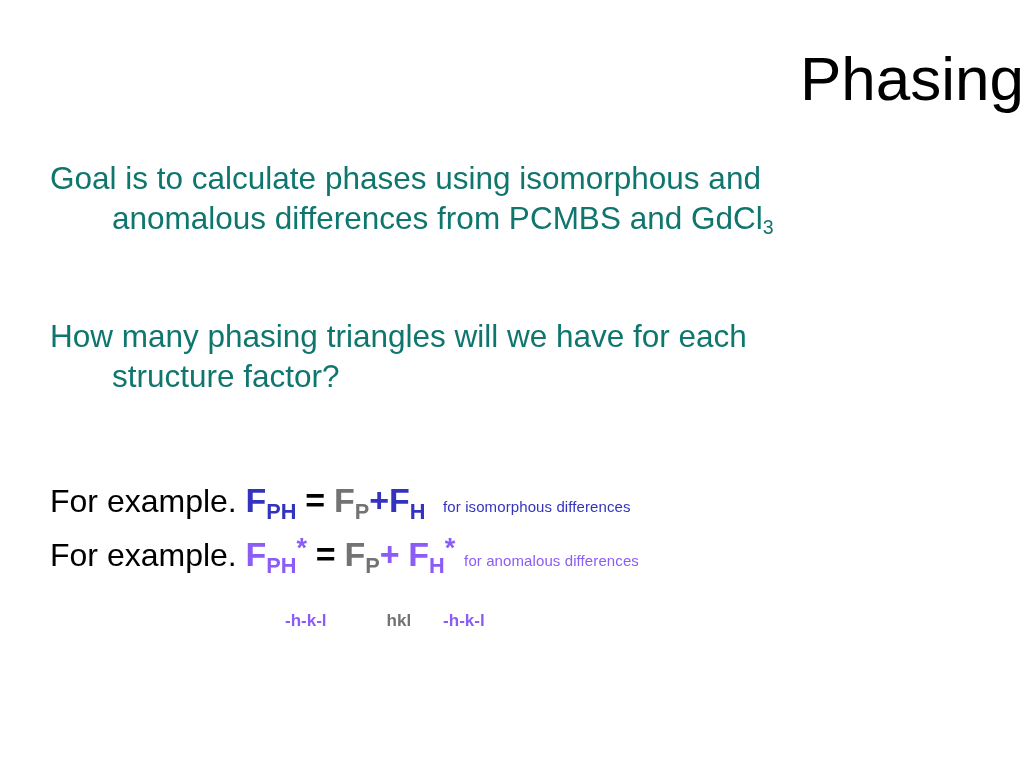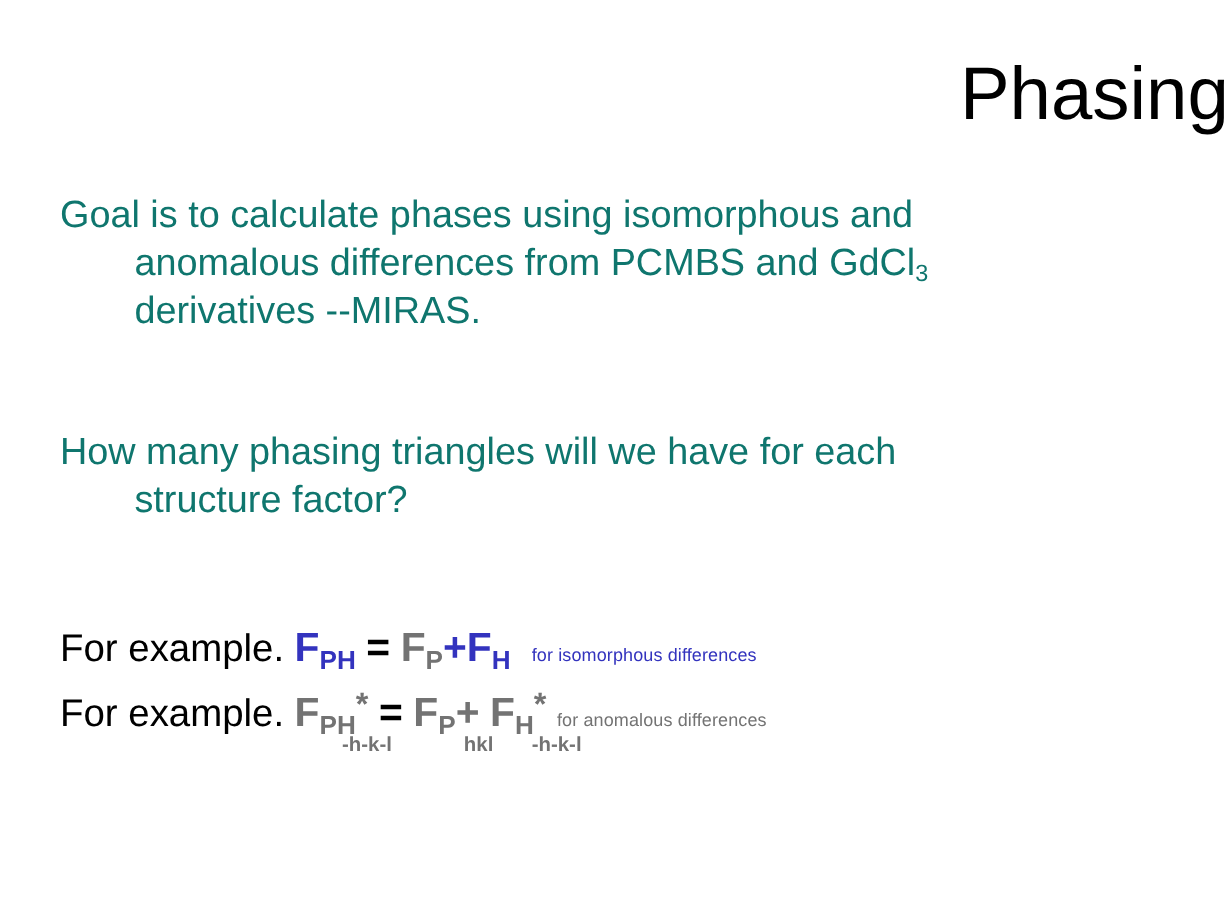--- a/index.html
+++ b/index.html
@@ -85,21 +85,21 @@
   .F {
     font-weight: bold;
     font-size: 34px;
   }
   .F sub {
     font-size: 0.64em;
     vertical-align: -0.30em;
     font-weight: bold;
   }
   .blue  { color: #3333BE; }
-  .orange{ color: #737373; }
+  .orange{ color: #8b5cf6; }
   .black { color: #737373; }
 
   .star {
     font-weight: bold;
     font-size: 27px;
     vertical-align: 0.34em;
     line-height: 0;
   }
 
   .eq { font-weight: bold; font-size: 34px; color: #000; }
@@ -129,21 +129,20 @@
 
 <div id="slide">
 
   <div id="slide-title">Phasing</div>
 
   <div id="body-block">
 
     <div class="para">
       <span class="first">Goal is to calculate phases using isomorphous and</span>
       <span class="cont"><span>anomalous differences from PCMBS and GdCl</span><sub>3</sub></span>
-      <span class="cont">derivatives --MIRAS.</span>
     </div>
 
     <div class="spacer-1"></div>
 
     <div class="para">
       <span class="first">How many phasing triangles will we have for each</span>
       <span class="cont">structure factor?</span>
     </div>
 
     <div class="spacer-2"></div>

